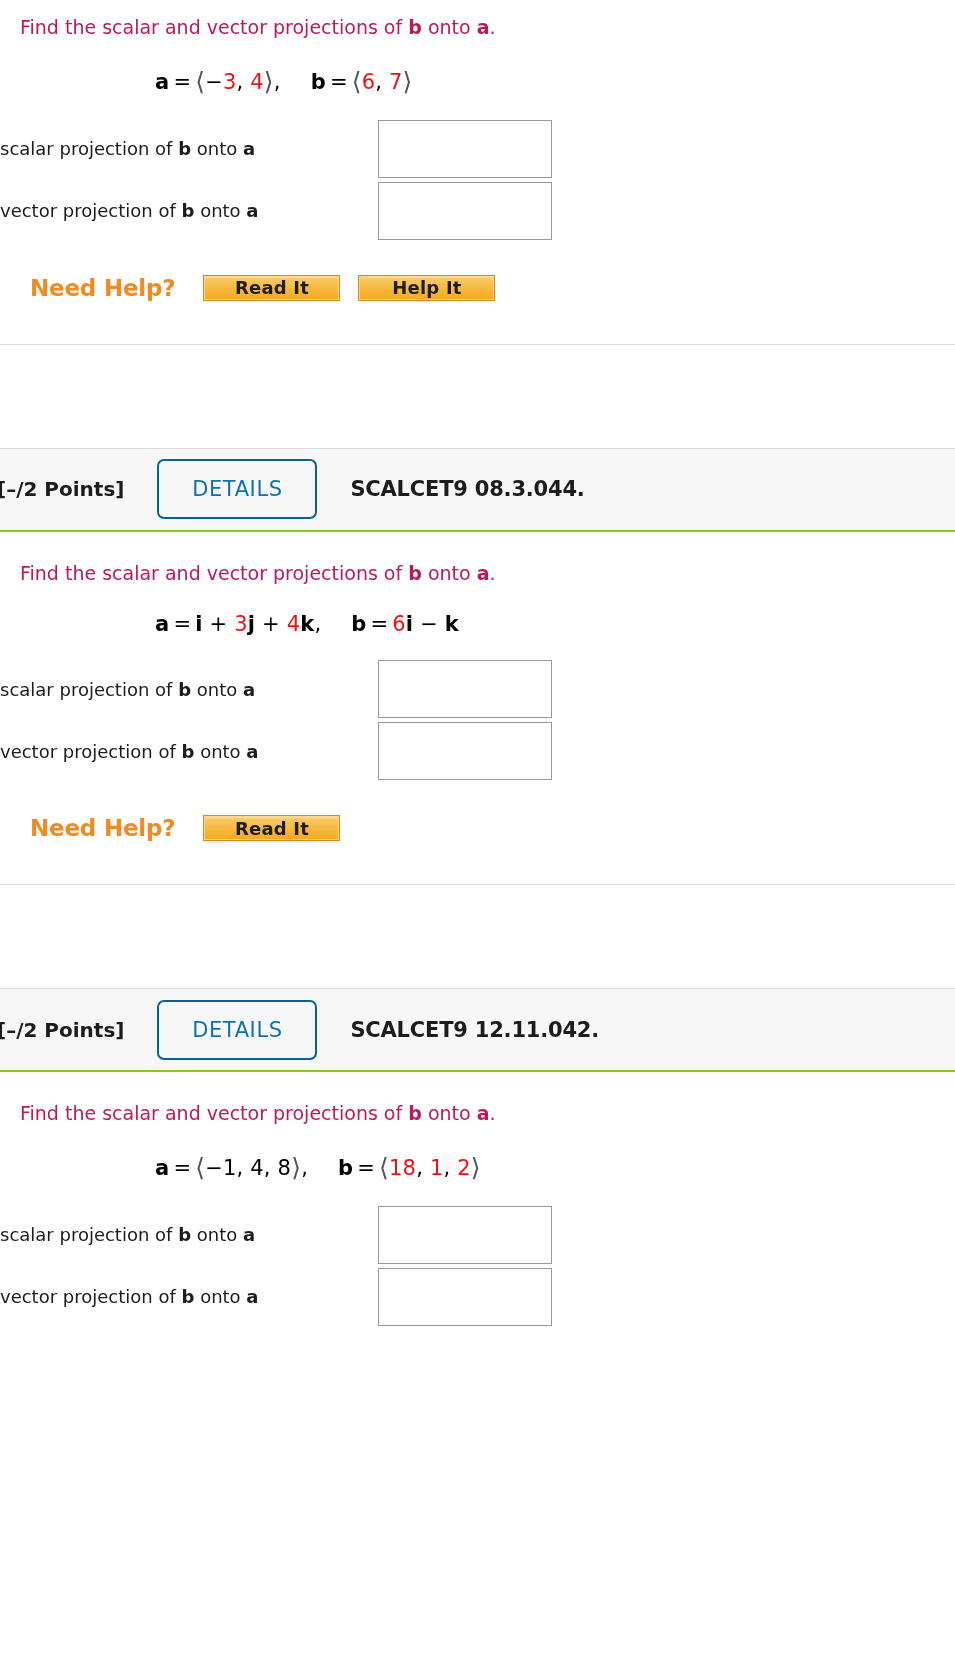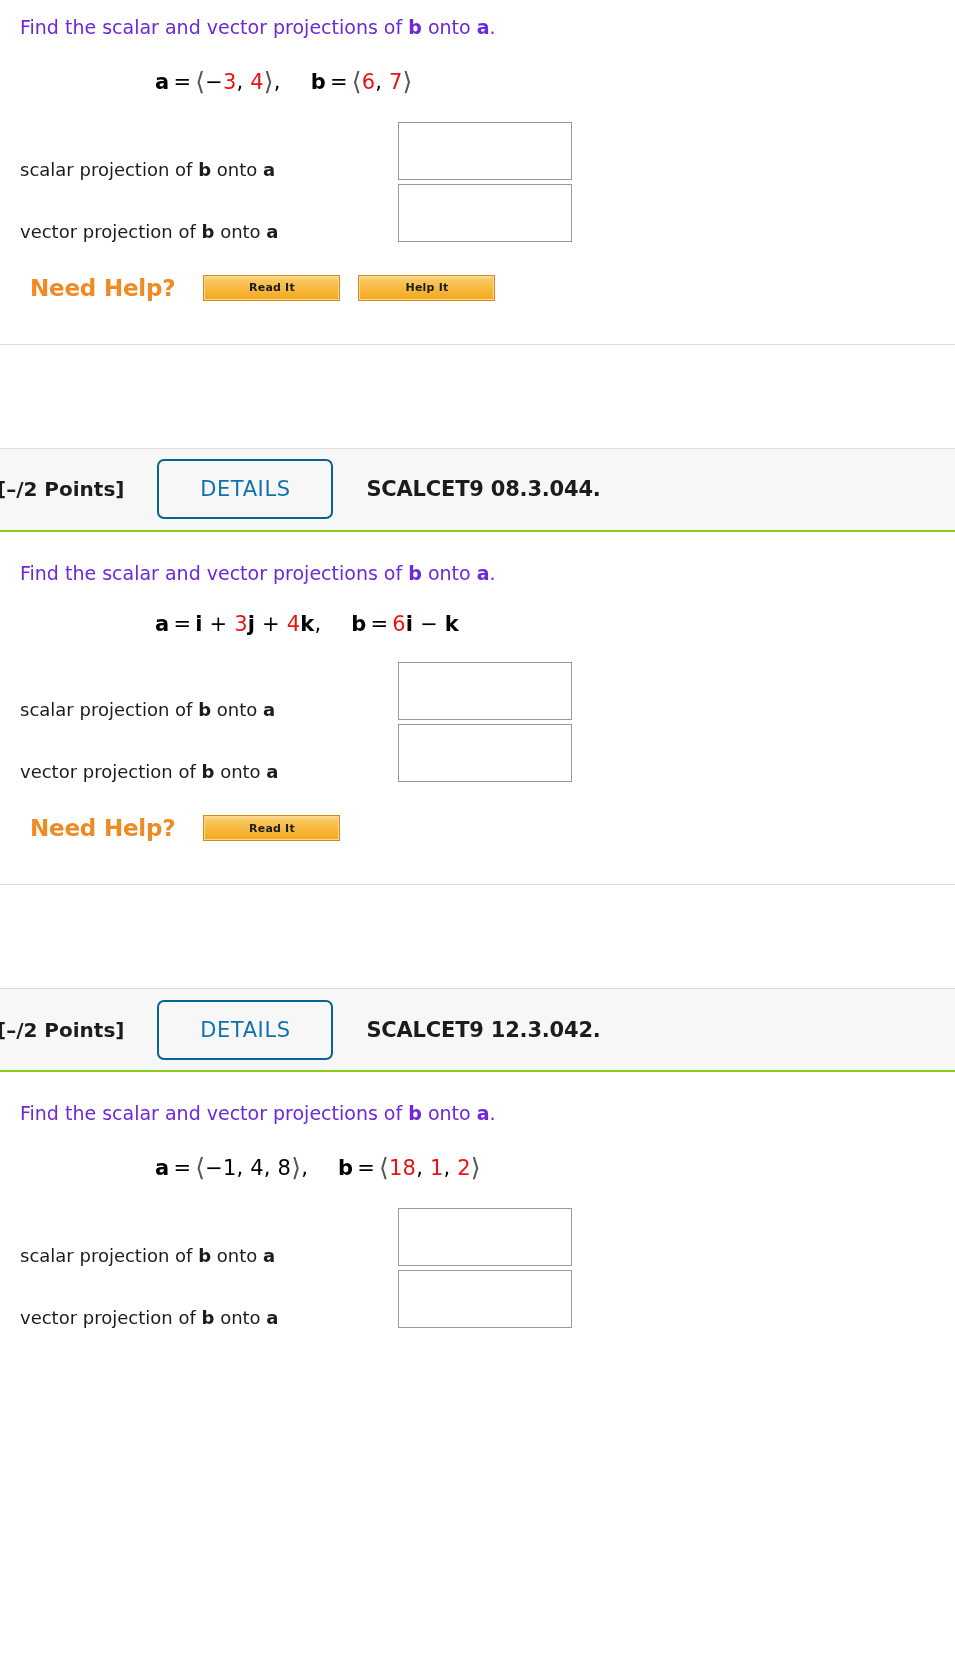--- a/index.html
+++ b/index.html
@@ -10,21 +10,21 @@
     font-family: "DejaVu Sans", "Liberation Sans", sans-serif;
     color: #1a1a1a;
   }
   .page { width: 955px; position: relative; }
 
   
   .problem { background: #ffffff; }
 
   .qtext {
     font-size: 19px;
-    color: #6d28d9;
+    color: #be185d;
     padding-left: 20px;
     line-height: 1.4;
   }
   .qtext b { font-weight: bold; }
 
   .formula {
     font-size: 21px;
     padding-left: 155px;
     margin-top: 26px;
     white-space: nowrap;
@@ -38,22 +38,21 @@
     font-size: 25px;
     color: #555;
     font-weight: 300;
     vertical-align: -1px;
   }
   .formula .gap { display: inline-block; width: 30px; }
 
   
   .answer-row {
     display: flex;
-    align-items: flex-end;
-    padding-left: 20px;
+    align-items: center;
     min-height: 62px;
   }
   .answer-label {
     font-size: 18px;
     color: #1c1c1c;
     width: 378px;
     flex: 0 0 378px;
   }
   .answer-label b { font-weight: bold; }
   .answer-input {
@@ -86,21 +85,21 @@
   .help-btn {
     display: inline-flex;
     align-items: center;
     justify-content: center;
     width: 137px;
     height: 26px;
     margin-right: 18px;
     background: linear-gradient(180deg, #fbe3ae 0%, #f8c963 14%, #f7b93f 52%, #f2a81f 100%);
     border: 1px solid #d9881a;
     box-shadow: inset 0 0 0 1px #fbd893;
-    font-size: 11px;
+    font-size: 18px;
     font-weight: bold;
     color: #1c1c1c;
     cursor: pointer;
     font-family: "DejaVu Sans", "Liberation Sans", sans-serif;
     letter-spacing: .2px;
   }
 
   
   .rule {
     height: 1px;
@@ -121,21 +120,21 @@
   }
   .points {
     font-size: 20px;
     font-weight: bold;
     color: #1c1c1c;
     margin-left: -3px;
     flex: 0 0 auto;
   }
   .details-btn {
     margin-left: 33px;
-    width: 176px;
+    width: 160px;
     height: 60px;
     border: 2px solid #0b6291;
     border-radius: 7px;
     background: #f7f7f7;
     color: #1071ad;
     font-size: 21px;
     font-weight: 500;
     letter-spacing: .6px;
     display: inline-flex;
     align-items: center;
@@ -203,21 +202,21 @@
           <button class="help-btn">Read It</button>
         </div>
       </div>
     </div>
     <div class="spacer-white" style="height: 36px;"></div>
     <div class="rule"></div>
     <div class="spacer-white" style="height: 103px;"></div>
     <div class="qheader">
       <span class="points">[–/2 Points]</span>
       <button class="details-btn">DETAILS</button>
-      <span class="qref">SCALCET9 12.3.042.</span>
+      <span class="qref">SCALCET9 12.11.042.</span>
     </div>
     <div class="problem">
       <div style="padding-top: 28px;">
         <div class="qtext"><span>Find the scalar and vector projections of </span><b>b</b><span> onto </span><b>a</b><span>.</span></div>
         <div class="formula"><span class="v">a</span><span class="eq">=</span><span class="ang">⟨</span><span class="blk">−1</span><span class="blk">, </span><span class="blk">4</span><span class="blk">, </span><span class="blk">8</span><span class="ang">⟩</span><span class="blk">,</span><span class="gap"></span><span class="v">b</span><span class="eq">=</span><span class="ang">⟨</span><span class="num">18</span><span class="blk">, </span><span class="num">1</span><span class="blk">, </span><span class="num">2</span><span class="ang">⟩</span></div>
         <div style="margin-top: 22px;">
           <div class="answer-row">
             <div class="answer-label"><span>scalar projection of </span><b>b</b><span> onto </span><b>a</b></div>
             <input class="answer-input" type="text" placeholder="" value="" style="">
           </div>

